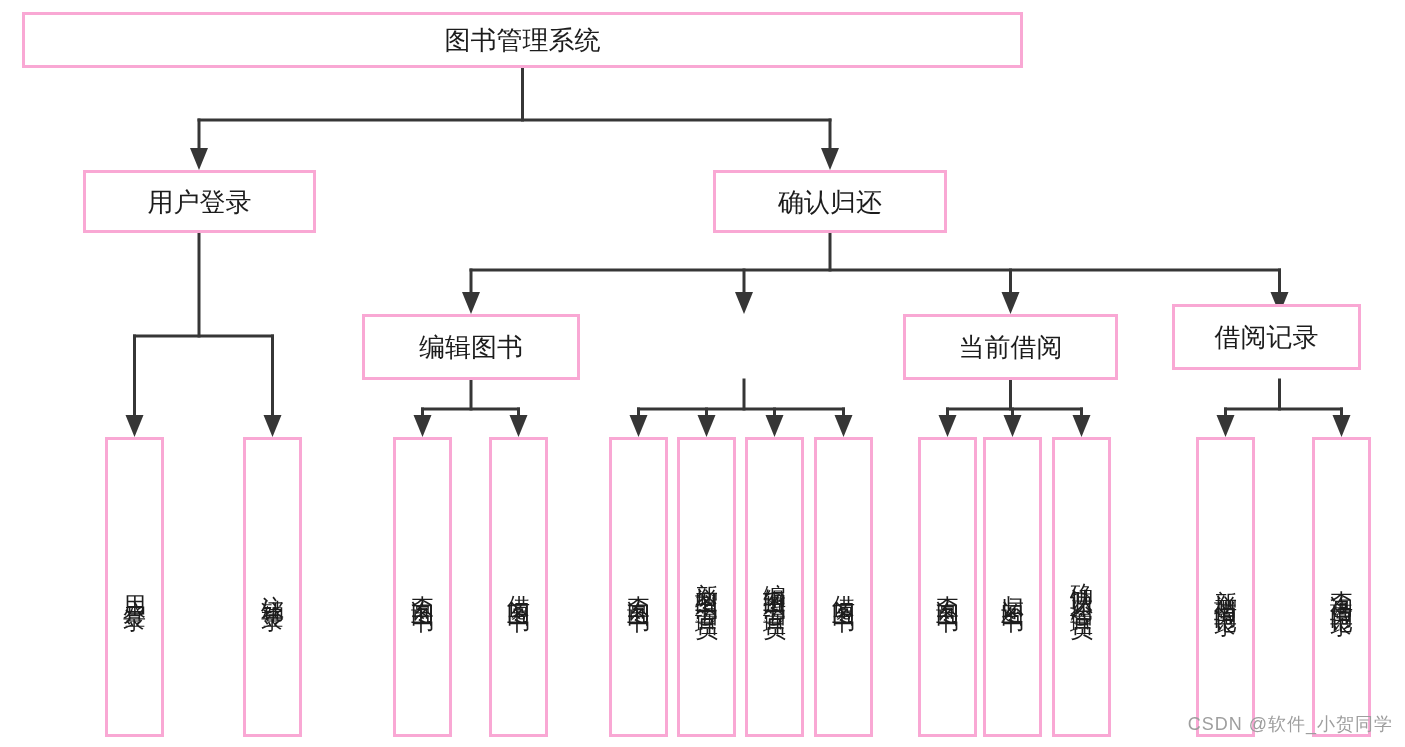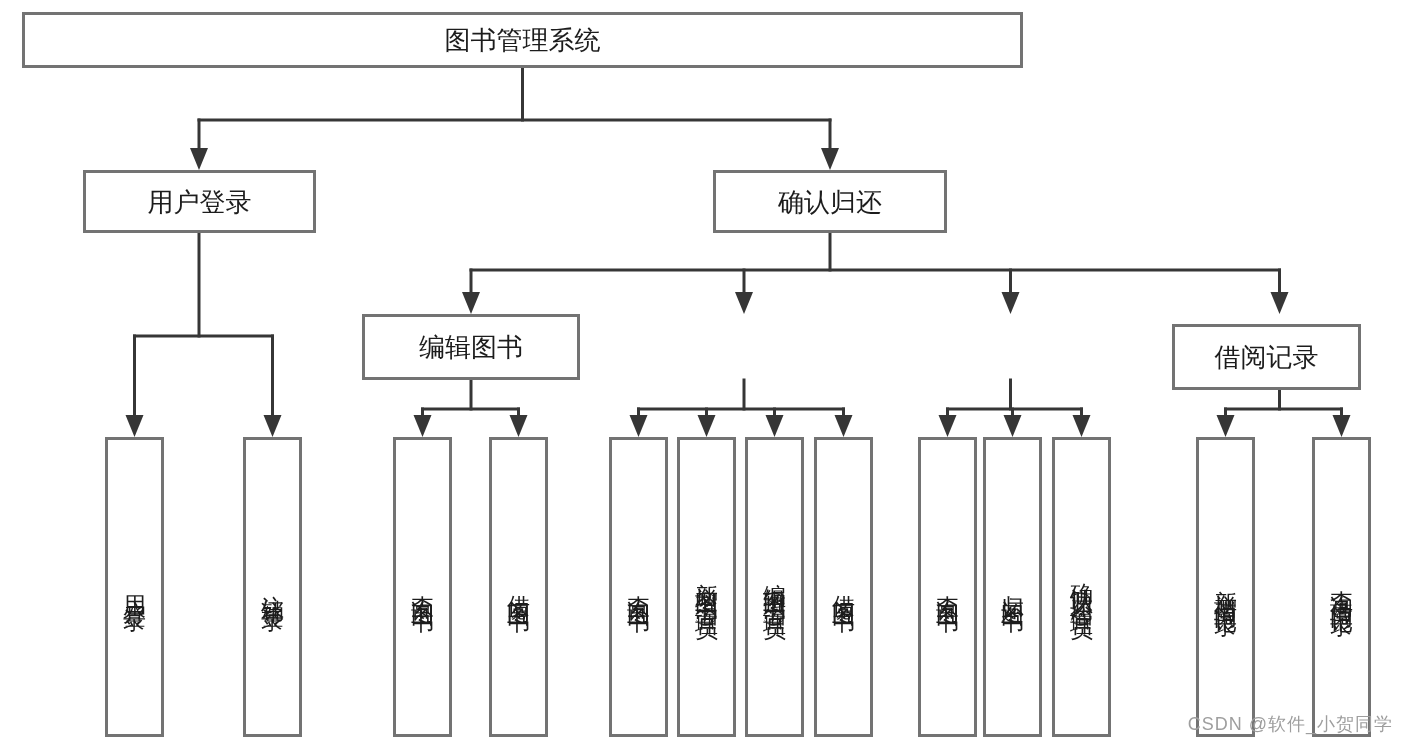--- a/index.html
+++ b/index.html
@@ -13,21 +13,21 @@
     overflow: hidden;
   }
   .connectors {
     position: absolute;
     left: 0; top: 0;
     width: 1405px; height: 747px;
   }
   .node {
     position: absolute;
     background: #ffffff;
-    border: 3px solid #737373;
+    border: 3px solid #f9a8d4;
     color: #1c1c1c;
     font-size: 26px;
     display: flex;
     align-items: center;
     justify-content: center;
     white-space: nowrap;
     line-height: 1;
   }
   .leaf {
     writing-mode: vertical-rl;
@@ -127,21 +127,22 @@
       <polygon points="1332.5,415 1350.5,415 1341.5,437" stroke="none"></polygon>
     </g>
   </svg>
 
   <div class="node" style="left:22px; top:12px; width:1001px; height:56px">图书管理系统</div>
 
   <div class="node" style="left:83px; top:170px; width:233px; height:63px">用户登录</div>
   <div class="node" style="left:713px; top:170px; width:234px; height:63px">确认归还</div>
 
   <div class="node" style="left:362px; top:314px; width:218px; height:66px">编辑图书</div>
-  <div class="node" style="left:1172px; top:324px; width:189px; height:66px">借阅记录</div>
+  <div class="node" style="left:903px; top:314px; width:215px; height:66px">当前借阅</div>
+  <div class="node" style="left:1172px; top:304px; width:189px; height:66px">借阅记录</div>
 
   <div class="node leaf" style="left:105px; top:437px; width:59px; height:300px">用户登录</div>
   <div class="node leaf" style="left:243px; top:437px; width:59px; height:300px">注销登录</div>
 
   <div class="node leaf" style="left:393px; top:437px; width:59px; height:300px">查询图书</div>
   <div class="node leaf" style="left:489px; top:437px; width:59px; height:300px">借阅图书</div>
 
   <div class="node leaf" style="left:609px; top:437px; width:59px; height:300px">查询图书</div>
   <div class="node leaf" style="left:677px; top:437px; width:59px; height:300px">新增图书（管理员）</div>
   <div class="node leaf" style="left:745px; top:437px; width:59px; height:300px">编辑图书（管理员）</div>

